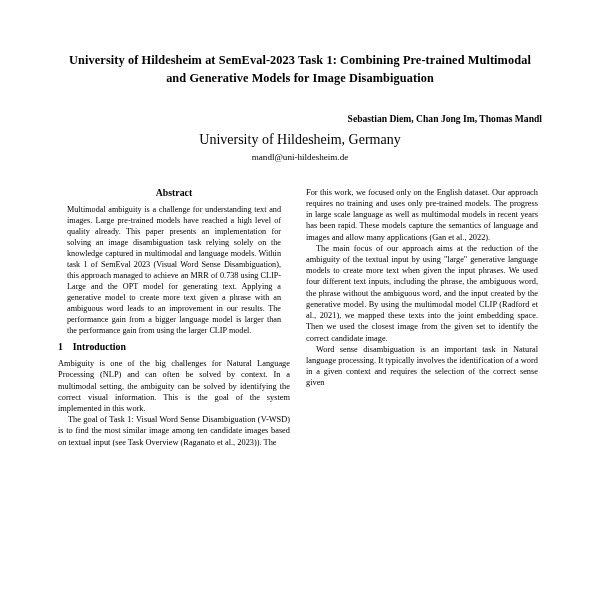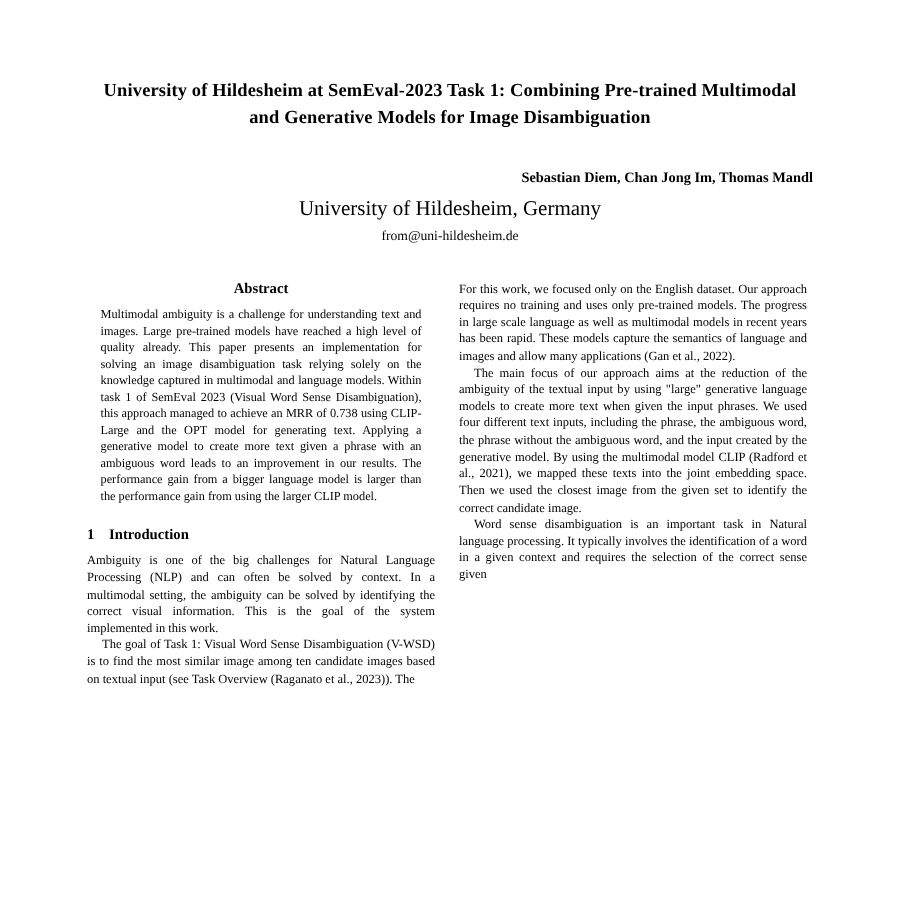--- a/index.html
+++ b/index.html
@@ -59,21 +59,21 @@
   }
   .sec-head {
     font-size: 9.8px;
     font-weight: bold;
     margin: 0 0 6px 0;
   }
   .sec-head.center {
     text-align: center;
   }
   .sec-head.numbered {
-    margin-top: 15px;
+    margin-top: 5px;
   }
   p.body {
     font-size: 8.35px;
     line-height: 1.345;
     margin: 0;
     text-align: justify;
     text-justify: inter-word;
     hyphens: auto;
   }
   p.body + p.body {
@@ -88,21 +88,21 @@
 </style>
 </head>
 <body>
 
 <div class="page">
 
   <div class="title">University of Hildesheim at SemEval-2023 Task 1: Combining Pre-trained Multimodal and Generative Models for Image Disambiguation</div>
 
   <div class="authors">Sebastian Diem, Chan Jong Im, Thomas Mandl</div>
   <div class="affil">University of Hildesheim, Germany</div>
-  <div class="email">from@uni-hildesheim.de</div>
+  <div class="email">mandl@uni-hildesheim.de</div>
 
   <div class="columns">
 
     <div class="col">
 
       <div class="sec-head center">Abstract</div>
       <div class="abstract-block">
         <p class="body">Multimodal ambiguity is a challenge for understanding text and images. Large pre-trained models have reached a high level of quality already. This paper presents an implementation for solving an image disambiguation task relying solely on the knowledge captured in multimodal and language models. Within task 1 of SemEval 2023 (Visual Word Sense Disambiguation), this approach managed to achieve an MRR of 0.738 using CLIP-Large and the OPT model for generating text. Applying a generative model to create more text given a phrase with an ambiguous word leads to an improvement in our results. The performance gain from a bigger language model is larger than the performance gain from using the larger CLIP model.</p>
       </div>
 

